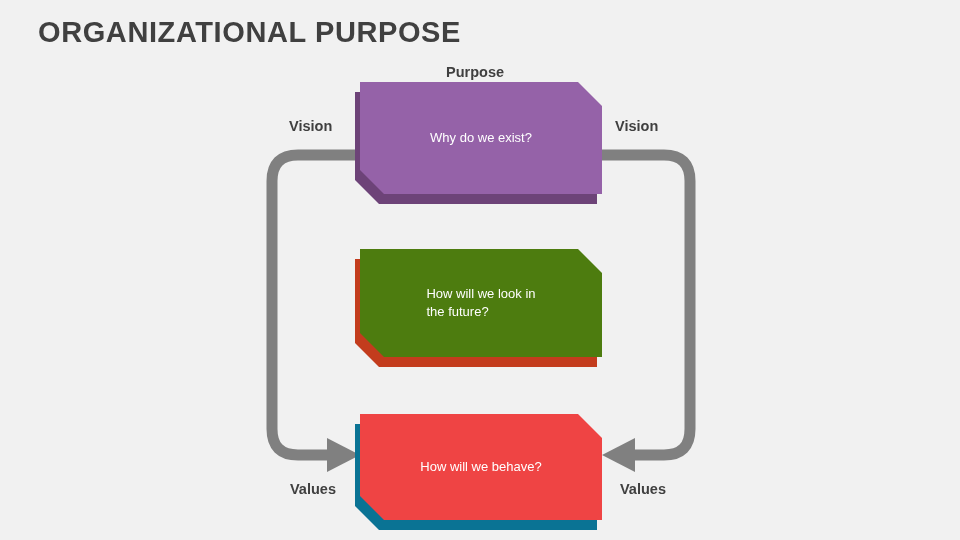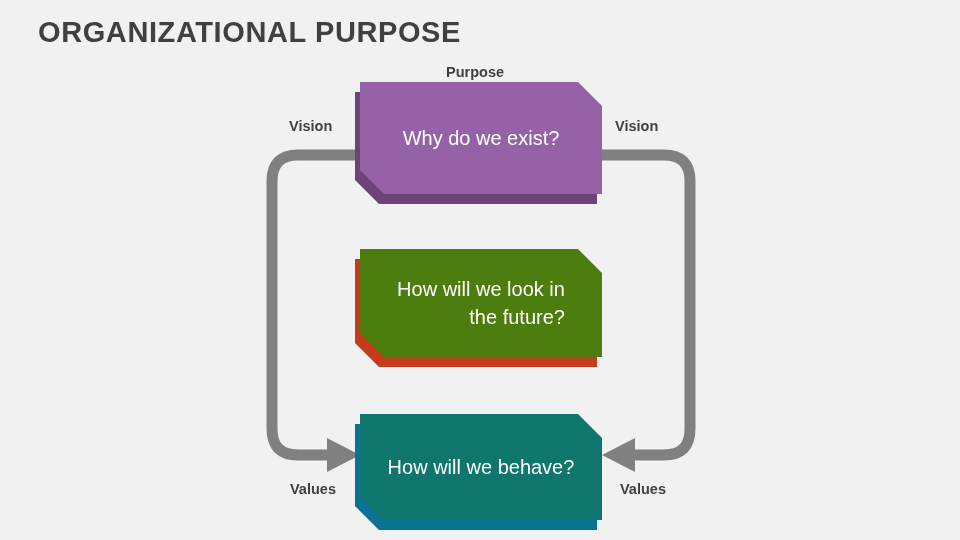--- a/index.html
+++ b/index.html
@@ -47,23 +47,23 @@
     -webkit-clip-path: polygon(0 0, 218px 0, 242px 24px, 242px 100%, 24px 100%, 0 calc(100% - 24px));
     clip-path: polygon(0 0, 218px 0, 242px 24px, 242px 100%, 24px 100%, 0 calc(100% - 24px));
   }
   .node .shadow {
     transform: translate(-5px, 10px);
   }
   .node .body {
     display: flex;
     align-items: center;
     justify-content: center;
-    text-align: right;
+    text-align: left;
     color: #ffffff;
-    font-size: 20px;
+    font-size: 13px;
     line-height: 1.42;
     padding: 0 22px;
     box-sizing: border-box;
   }
   .node .label-text {
     display: block;
   }
 
   #node-purpose { left: 360px; top: 82px; height: 112px; }
   #node-vision  { left: 360px; top: 249px; height: 108px; }
@@ -127,21 +127,21 @@
     <div class="body" style="background:#4d7c0f;">
       <span>
         <span class="label-text">How will we look in</span>
         <span class="label-text">the future?</span>
       </span>
     </div>
   </div>
 
   <div class="node" id="node-values">
     <div class="shadow" style="background:#0a7394;"></div>
-    <div class="body" style="background:#0f766e;">
+    <div class="body" style="background:#ef4444;">
       <span class="label-text">How will we behave?</span>
     </div>
   </div>
 
   <div class="caption" id="caption-vision-left">Vision</div>
   <div class="caption" id="caption-vision-right">Vision</div>
   <div class="caption" id="caption-values-left">Values</div>
   <div class="caption" id="caption-values-right">Values</div>
 
 </div>

